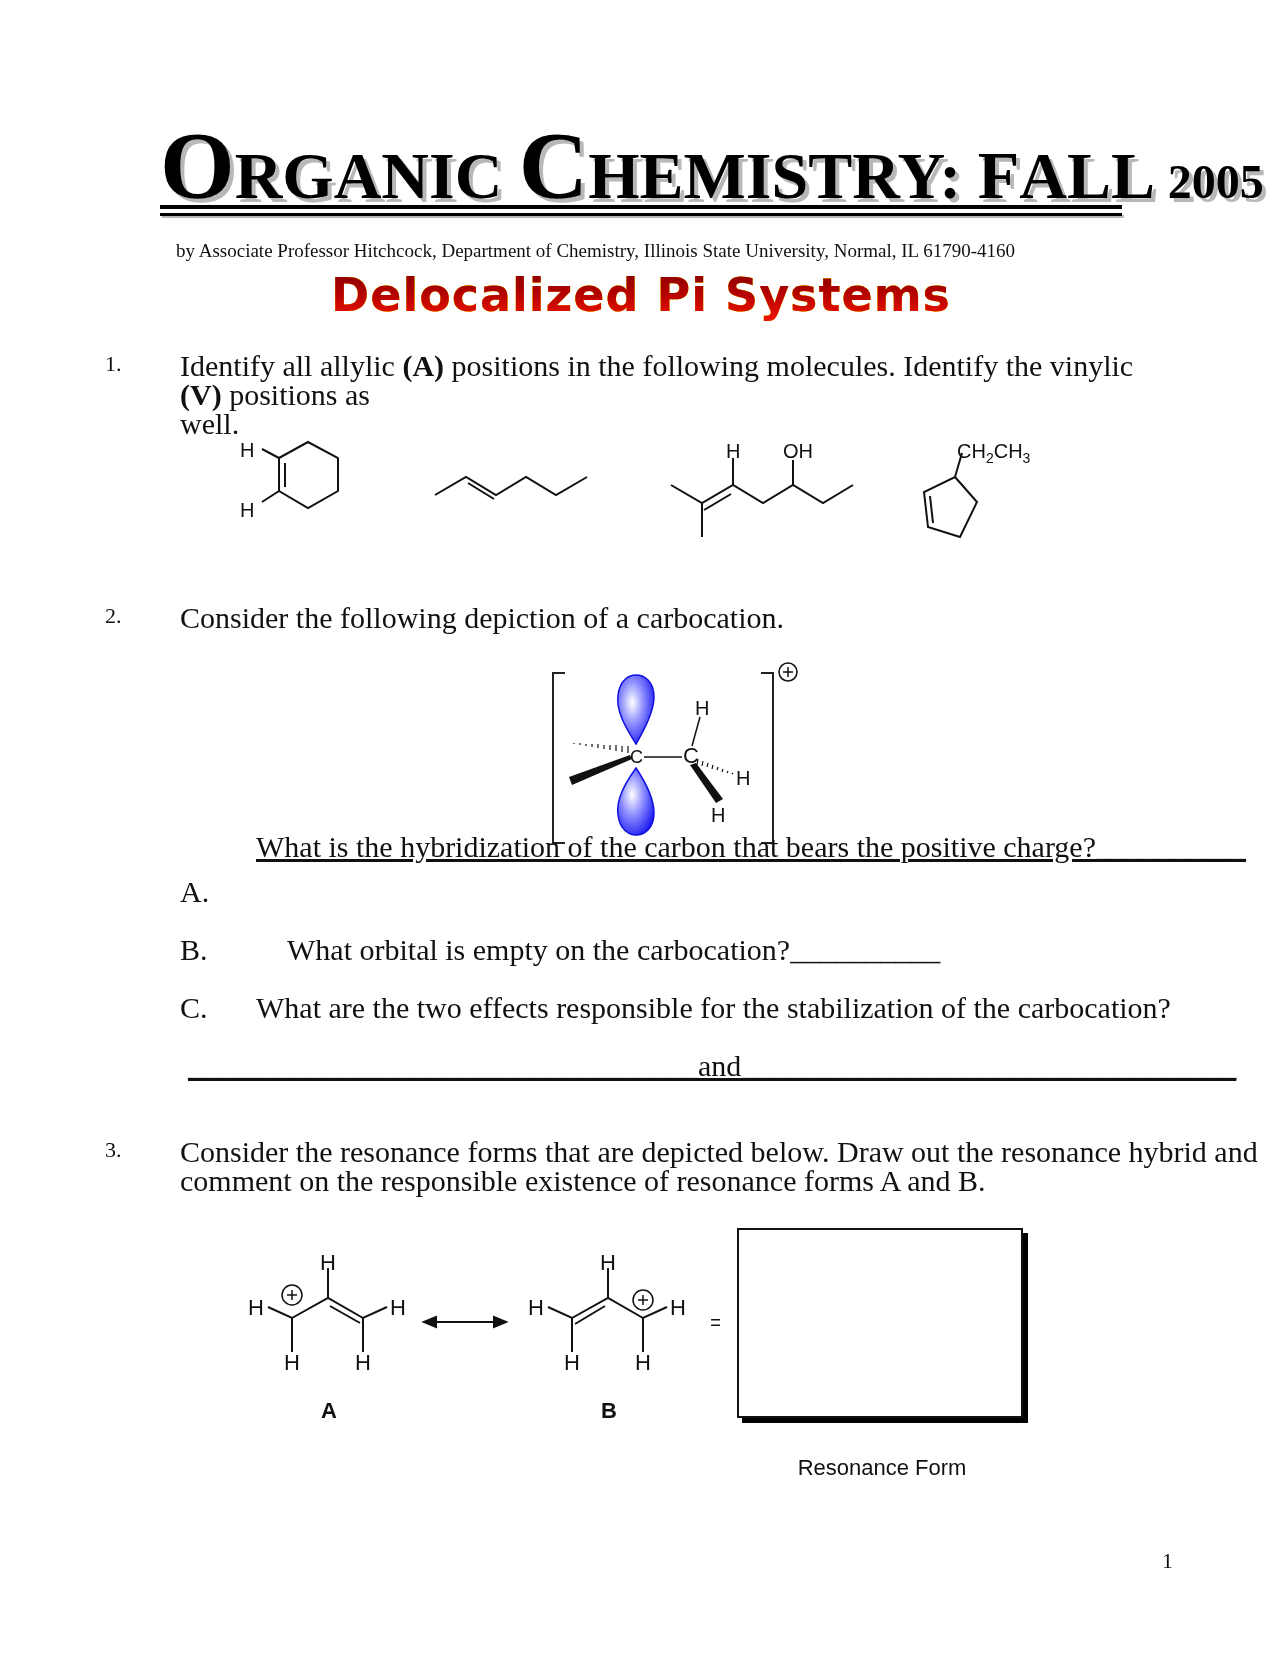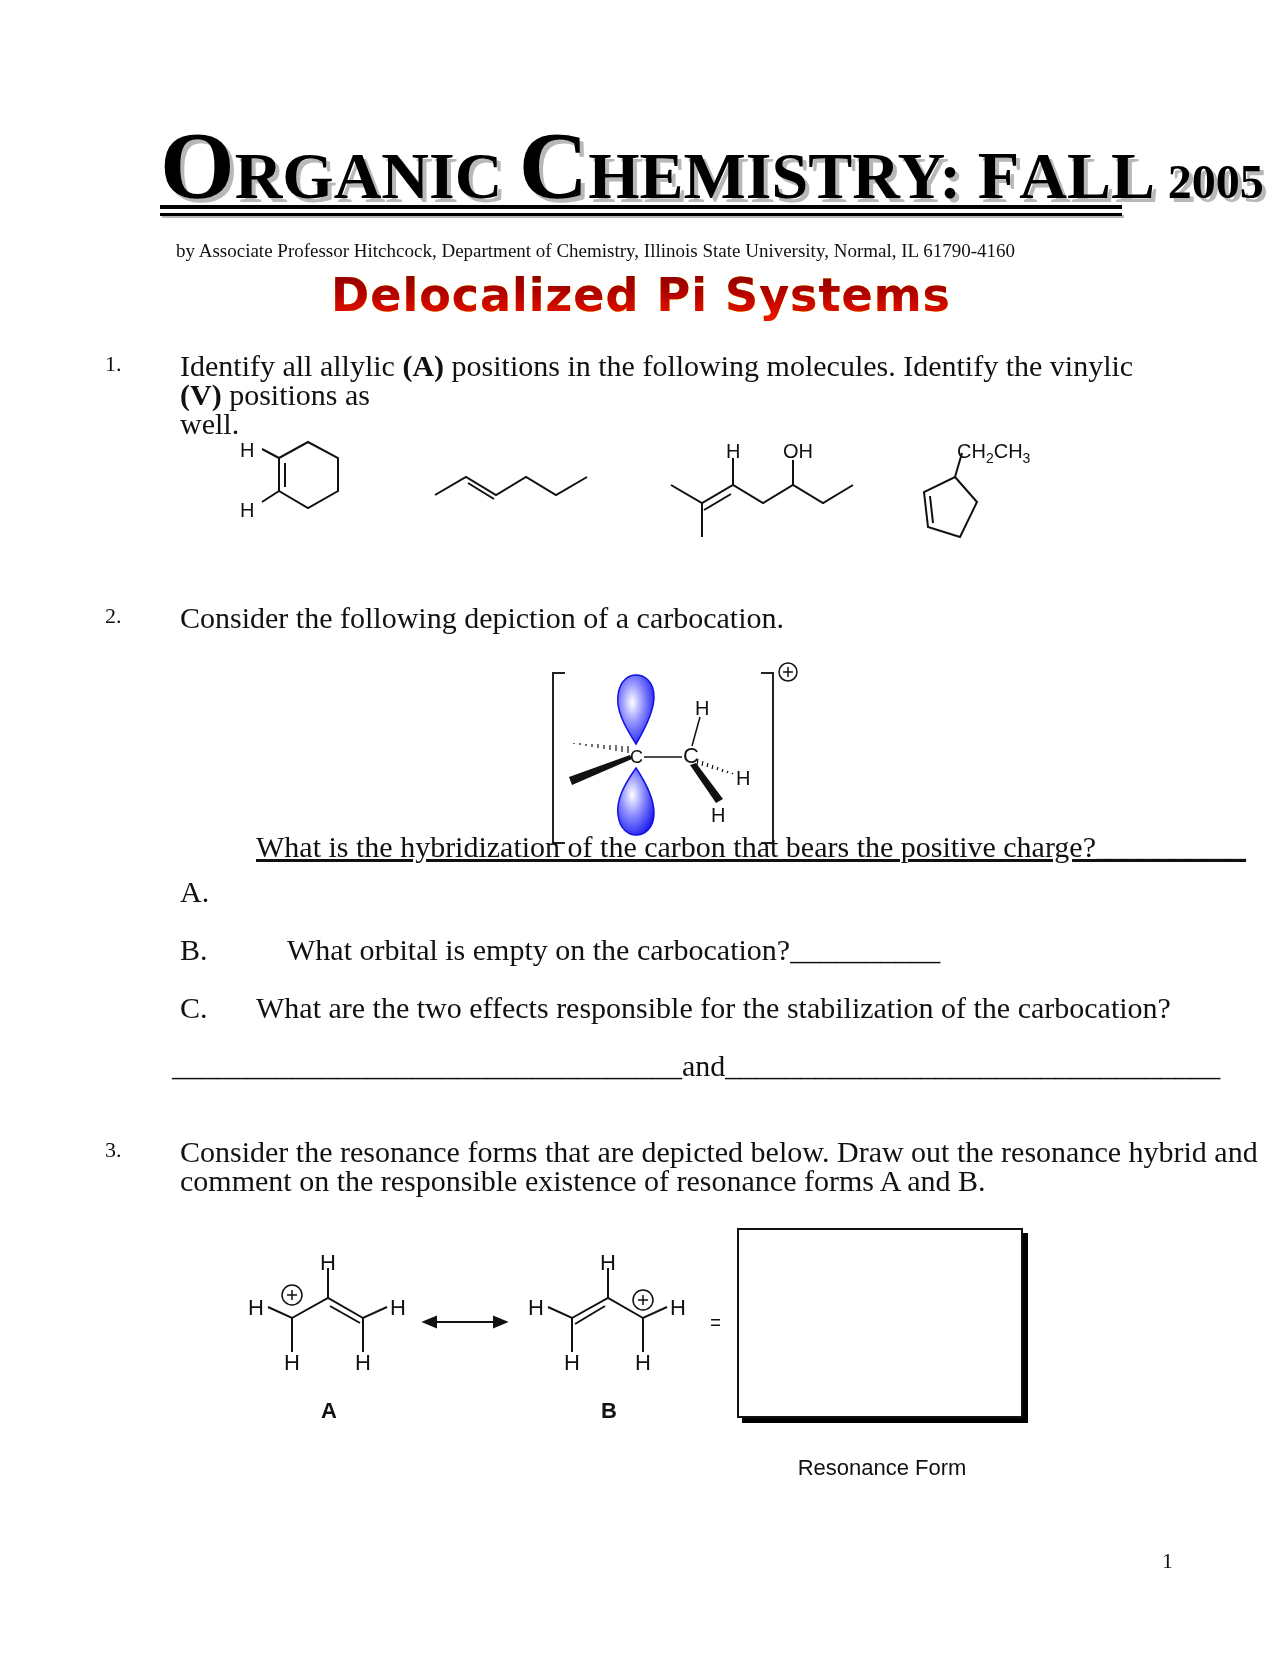--- a/index.html
+++ b/index.html
@@ -140,21 +140,21 @@
   <polygon points="150,110 156,108 183,144 176,148" fill="#111"></polygon>
   <text x="171" y="167" font-size="20" fill="#111">H</text>
 </svg>
 
 <div class="abs qtext" style="left:180px; top:877px;">A.</div>
 <div class="abs qtext" style="left:256px; top:832px; white-space:nowrap;text-decoration:underline;">What is the hybridization of the carbon that bears the positive charge?__________</div>
 <div class="abs qtext" style="left:180px; top:935px;">B.</div>
 <div class="abs qtext" style="left:256px; top:935px; white-space:nowrap;margin-left:31px;">What orbital is empty on the carbocation?__________</div>
 <div class="abs qtext" style="left:180px; top:993px;">C.</div>
 <div class="abs qtext" style="left:256px; top:993px; white-space:nowrap;">What are the two effects responsible for the stabilization of the carbocation?</div>
-<div class="abs qtext" style="left:172px; top:1051px; white-space:nowrap;">__________________________________and_________________________________</div>
+<div class="abs qtext" style="left:188px; top:1051px; white-space:nowrap;text-decoration:underline;">__________________________________and_________________________________</div>
 
 <div class="abs qnum" style="left:105px; top:1137px;">3.</div>
 <div class="abs qtext" style="left:180px; top:1137px; white-space:nowrap;">
   <span>Consider the resonance forms that are depicted below.  Draw out the resonance hybrid and</span><br>
   <span>comment on the responsible existence of resonance forms A and B.</span>
 </div>
 
 <svg class="abs" style="left:220px; top:1230px;" width="500" height="200">
 
   <g stroke="#111" stroke-width="2" fill="none">

